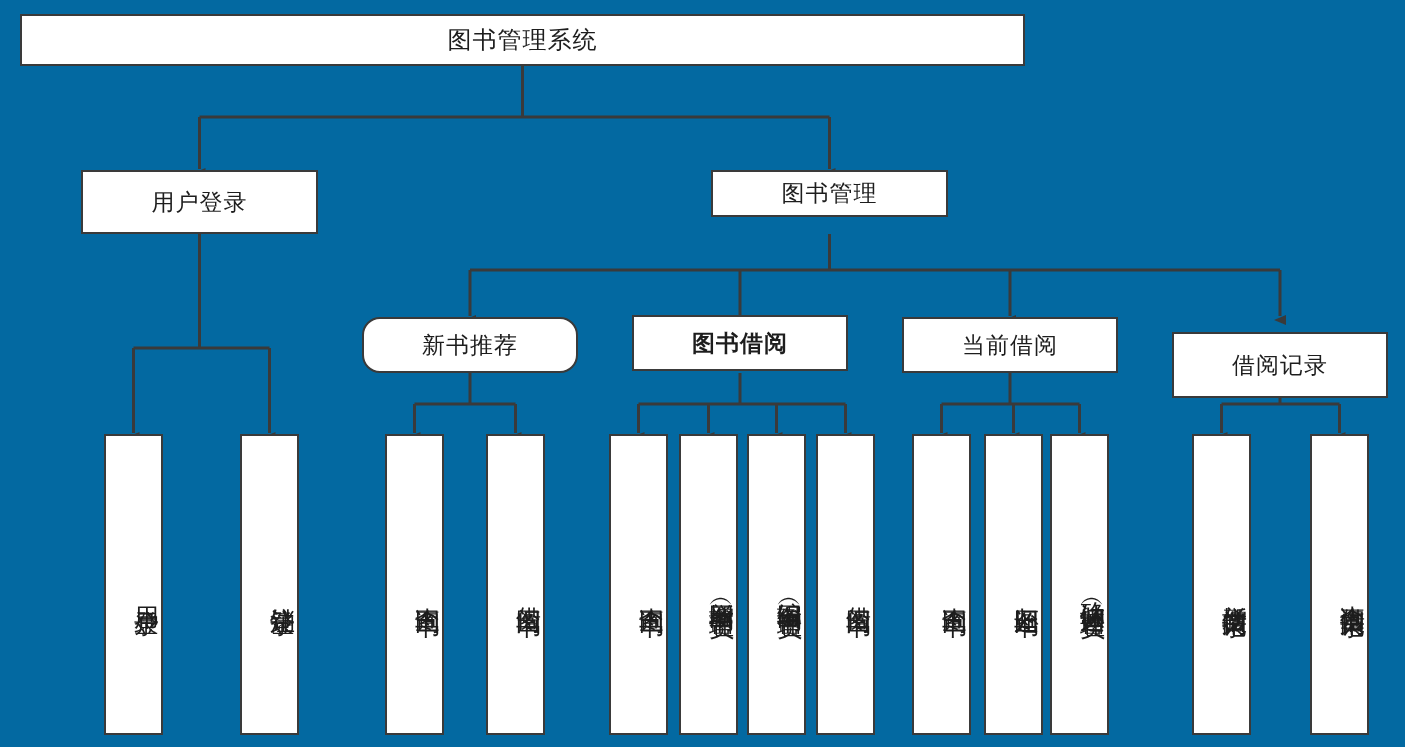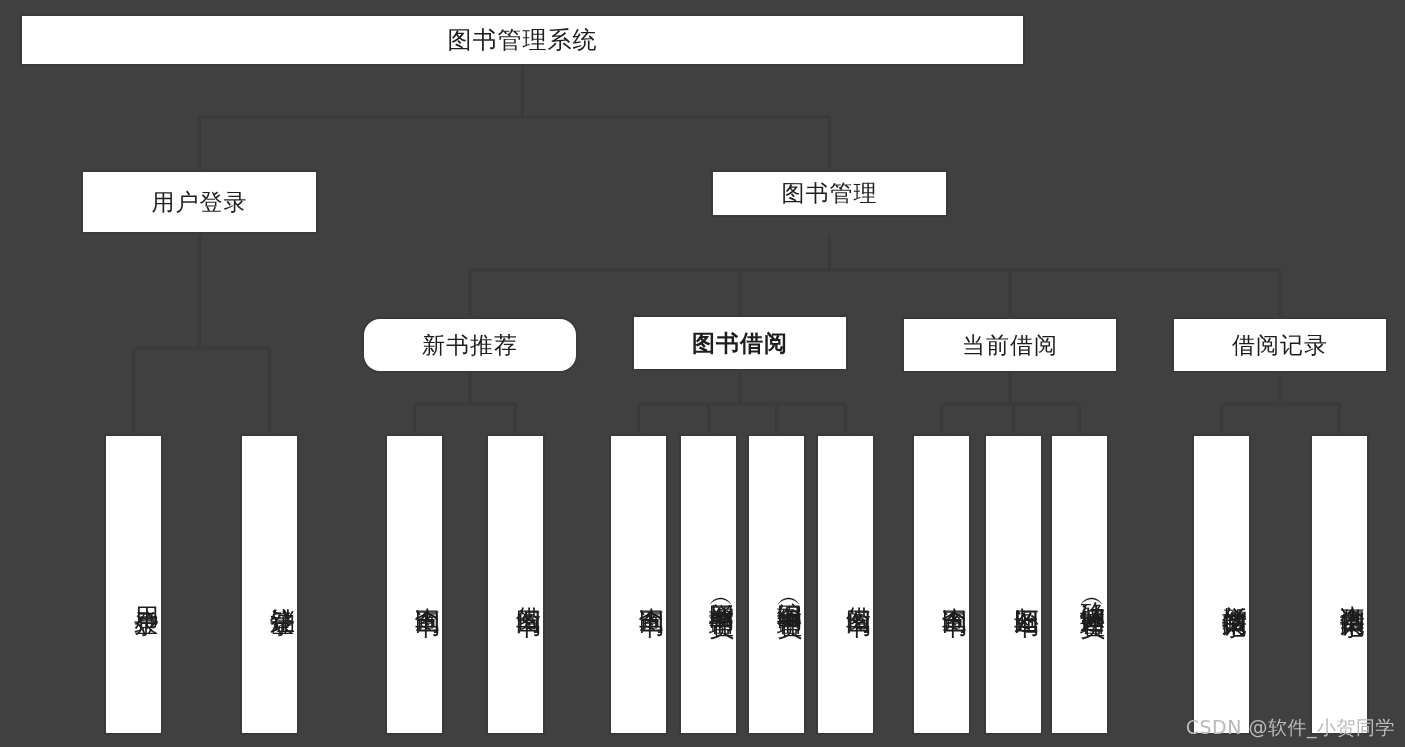--- a/index.html
+++ b/index.html
@@ -4,21 +4,21 @@
 <style>
   html, body {
     margin: 0;
     padding: 0;
     background: #ffffff;
   }
   #canvas {
     position: relative;
     width: 1405px;
     height: 747px;
-    background: #404040;
+    background: #0369a1;
     overflow: hidden;
     font-family: "DejaVu Sans", "Liberation Sans", sans-serif;
   }
   #edges {
     position: absolute;
     left: 0; top: 0;
     width: 1405px;
     height: 747px;
     pointer-events: none;
   }
@@ -126,21 +126,21 @@
       </div>
       <div class="node horiz" style="left: 362px; top: 317px; width: 216px; height: 56px; border-radius: 18px;">
         <span class="htext">新书推荐</span>
       </div>
       <div class="node horiz" style="left: 632px; top: 315px; width: 216px; height: 56px; font-weight: bold;">
         <span class="htext">图书借阅</span>
       </div>
       <div class="node horiz" style="left: 902px; top: 317px; width: 216px; height: 56px;">
         <span class="htext">当前借阅</span>
       </div>
-      <div class="node horiz" style="left: 1172px; top: 317px; width: 216px; height: 56px;">
+      <div class="node horiz" style="left: 1172px; top: 332px; width: 216px; height: 66px;">
         <span class="htext">借阅记录</span>
       </div>
       <div class="node vert" style="left: 104px; top: 434px; width: 59px; height: 301px;">
         <span class="vtext">用户登录</span>
       </div>
       <div class="node vert" style="left: 240px; top: 434px; width: 59px; height: 301px;">
         <span class="vtext">注销登录</span>
       </div>
       <div class="node vert" style="left: 385px; top: 434px; width: 59px; height: 301px;">
         <span class="vtext">查询图书</span>
@@ -170,14 +170,13 @@
         <span class="vtext">确认归还（管理员）</span>
       </div>
       <div class="node vert" style="left: 1192px; top: 434px; width: 59px; height: 301px;">
         <span class="vtext">新增借阅记录</span>
       </div>
       <div class="node vert" style="left: 1310px; top: 434px; width: 59px; height: 301px;">
         <span class="vtext">查询借阅记录</span>
       </div>
     </div>
 
-  <div id="watermark">CSDN @软件_小贺同学</div>
 </div>
 
 </body></html>

